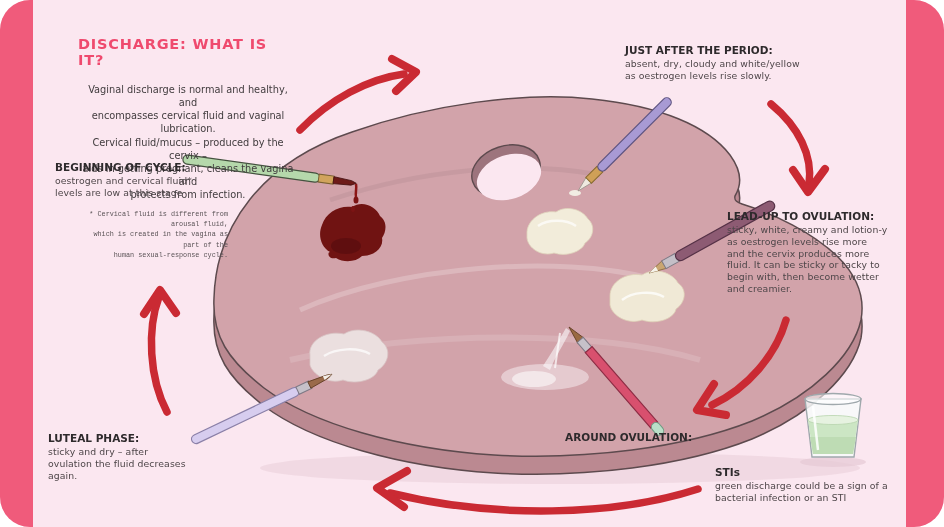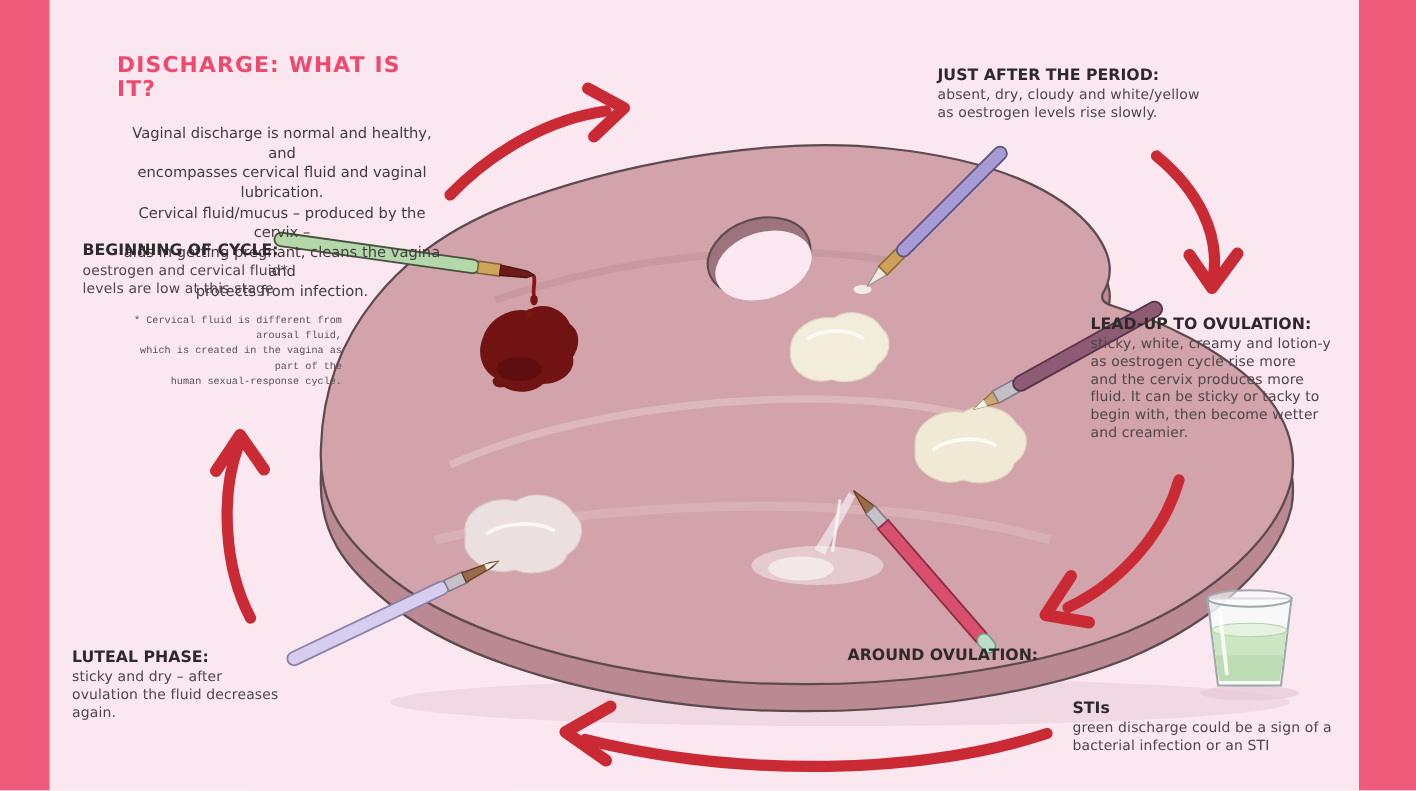--- a/index.html
+++ b/index.html
@@ -1,17 +1,17 @@
 <!DOCTYPE html>
 <html><head>
 <meta charset="utf-8">
 <style>
   html,body{margin:0;padding:0;}
   .canvas{position:relative;width:944px;height:527px;background:#fbe7f0;overflow:hidden;
-          font-family:"DejaVu Sans",sans-serif;}
+          font-family:"DejaVu Sans",sans-serif;border-radius:30px;}
   .strip{position:absolute;top:0;bottom:0;background:#f05b7b;}
   .strip.left{left:0;width:33px;}
   .strip.right{left:906px;width:38px;}
   .illus{position:absolute;left:0;top:0;}
   .intro{position:absolute;left:78px;top:36px;width:220px;}
   .intro-title{font-weight:bold;font-size:14.5px;color:#ef4a6e;letter-spacing:.8px;}
   .intro-body{font-size:9.8px;line-height:1.34;color:#413c3e;white-space:pre-line;margin-top:15px;text-align:center;}
   .stage{position:absolute;text-align:left;color:#4e4649;}
   .stage-h{font-weight:bold;font-size:10.5px;color:#2e2a2c;margin-bottom:2px;}
   .stage-b{font-size:9.3px;line-height:1.27;white-space:pre-line;letter-spacing:.1px;}
@@ -182,21 +182,21 @@
 
   <div class="stage" style="left:625px;top:44px;width:200px">
     <div class="stage-h">JUST AFTER THE PERIOD:</div>
     <div class="stage-b">absent, dry, cloudy and white/yellow
 as oestrogen levels rise slowly.</div>
   </div>
 
   <div class="stage" style="left:727px;top:210px;width:185px">
     <div class="stage-h">LEAD-UP TO OVULATION:</div>
     <div class="stage-b">sticky, white, creamy and lotion-y
-as oestrogen cycle rise more
+as oestrogen levels rise more
 and the cervix produces more
 fluid. It can be sticky or tacky to
 begin with, then become wetter
 and creamier.</div>
   </div>
 
   <div class="stage" style="left:565px;top:431px;width:185px">
     <div class="stage-h">AROUND OVULATION:</div>
   </div>
 

